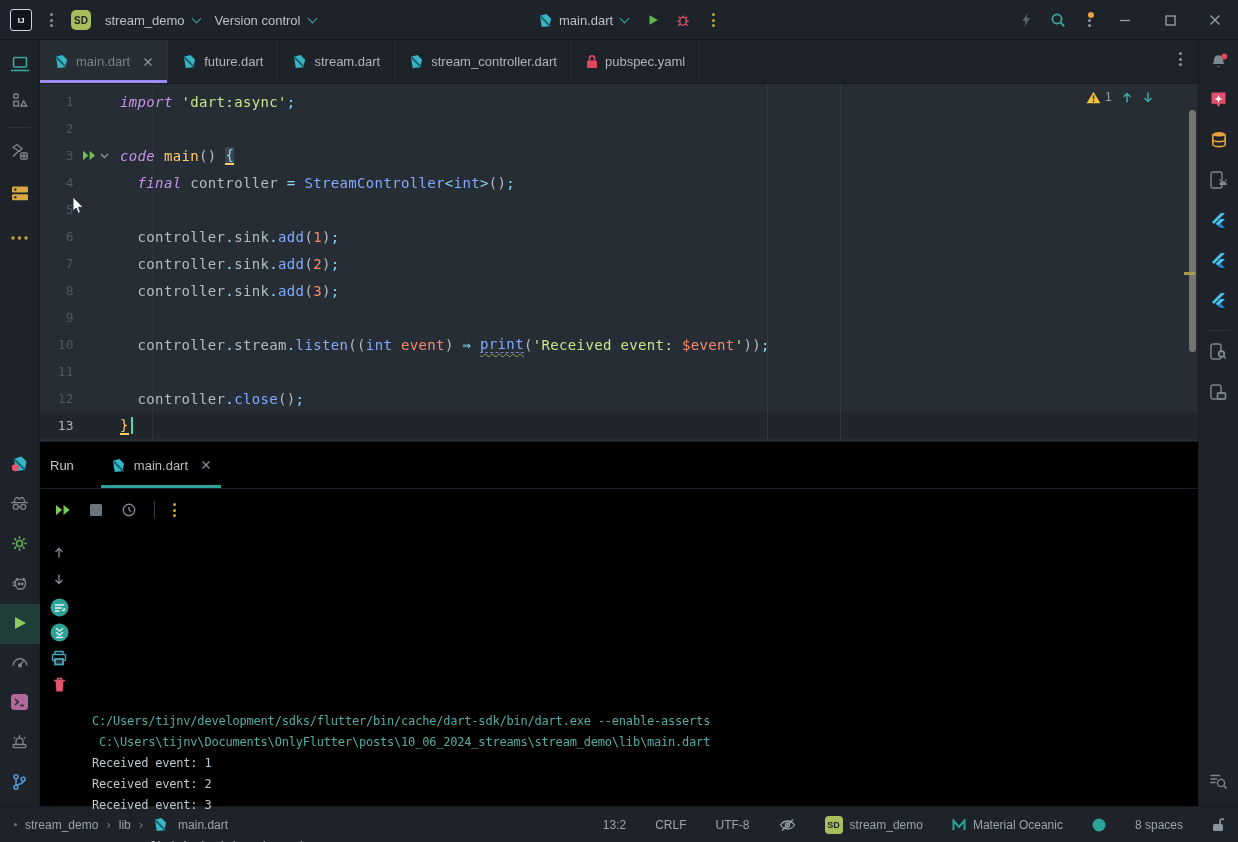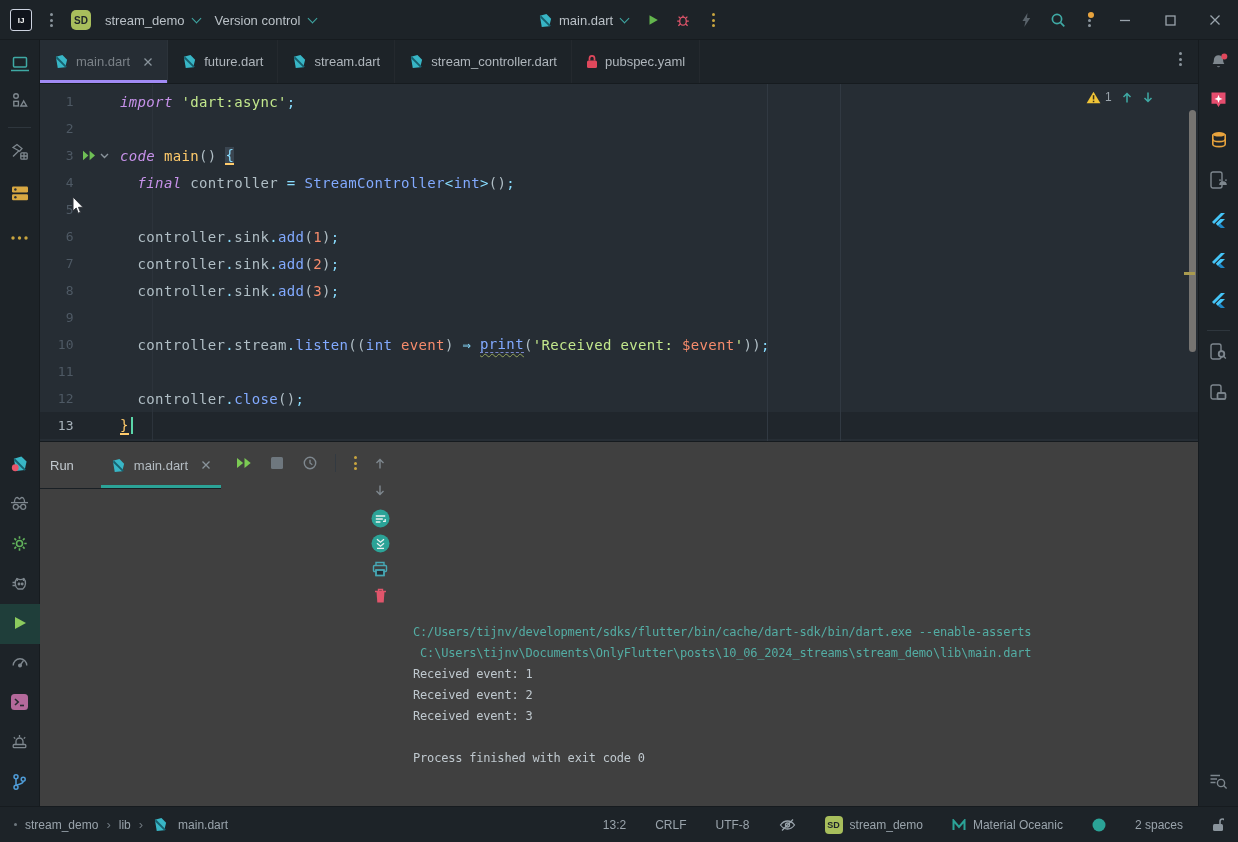--- a/index.html
+++ b/index.html
@@ -82,21 +82,21 @@
   .tk-bc { color:#FFCB6B; border-bottom:2px solid #FFCB6B; }
   .caret { display:inline-block; width:2px; height:17px; background:#5BD6A9; margin-left:2px; }
   .inspect { position:absolute; top:6px; right:44px; display:flex; align-items:center; gap:9px;
              font-family:"Liberation Sans",sans-serif; font-size:12px; color:#9AA4AC; }
   .scrollbar { position:absolute; right:2px; top:26px; width:7px; height:242px;
                background:rgba(168,160,152,.62); border-radius:4px; }
   .scroll-mark { position:absolute; right:3px; top:188px; width:11px; height:3px; background:#A99B4F; }
   .mouse-cursor { position:absolute; left:32px; top:112px; z-index:5; }
 
   
-  .runpanel { flex:1; display:flex; flex-direction:row; border-top:1px solid #161B1F; background:#404040; min-height:0; }
+  .runpanel { flex:1; display:flex; flex-direction:column; border-top:1px solid #161B1F; background:#000000; min-height:0; }
   .run-header { height:47px; flex:0 0 47px; display:flex; align-items:stretch; border-bottom:1px solid #1A2025; }
   .run-title { align-self:center; margin:0 27px 0 10px; color:#C2C9CF; }
   .run-tab { display:flex; align-items:center; gap:8px; padding:0 10px; position:relative; }
   .run-tab::after { content:""; position:absolute; left:0; right:0; bottom:0; height:3px; background:#2BA397; }
   .run-toolbar { height:42px; flex:0 0 42px; display:flex; align-items:center; padding-left:12px; gap:11px; }
   .tsep { width:1px; height:18px; background:#333A41; margin:0 3px; }
   .console { flex:1; position:relative; padding:12px 0 0 52px;
              font-family:"DejaVu Sans Mono","Liberation Mono",monospace; font-size:12px; letter-spacing:-.2px;
              line-height:21px; white-space:pre; color:#BFC8CE; }
   .con-line { min-height:21px; }
@@ -681,21 +681,21 @@
               <path d="M1.5 11V1.5L7 8l5.5-6.5V11" stroke="#2BA397" stroke-width="2"></path>
             </svg>
           </span>
         <span>Material Oceanic</span>
       </span>
       <span style="display:flex;">
           <svg width="14" height="14">
             <circle cx="7" cy="7" r="6.5" fill="#2BA397"></circle>
           </svg>
         </span>
-      <span>2 spaces</span>
+      <span>8 spaces</span>
       <span style="display:flex;">
           <svg width="12" height="15" viewBox="0 0 12 15" fill="none">
             <rect x="1" y="7" width="10" height="7" rx="1.5" fill="#8A949C"></rect>
             <path d="M8 7V4.5a2.5 2.5 0 015 0" stroke="#8A949C" stroke-width="1.6"></path>
           </svg>
         </span>
     </div>
   </footer>
 </div>
 

